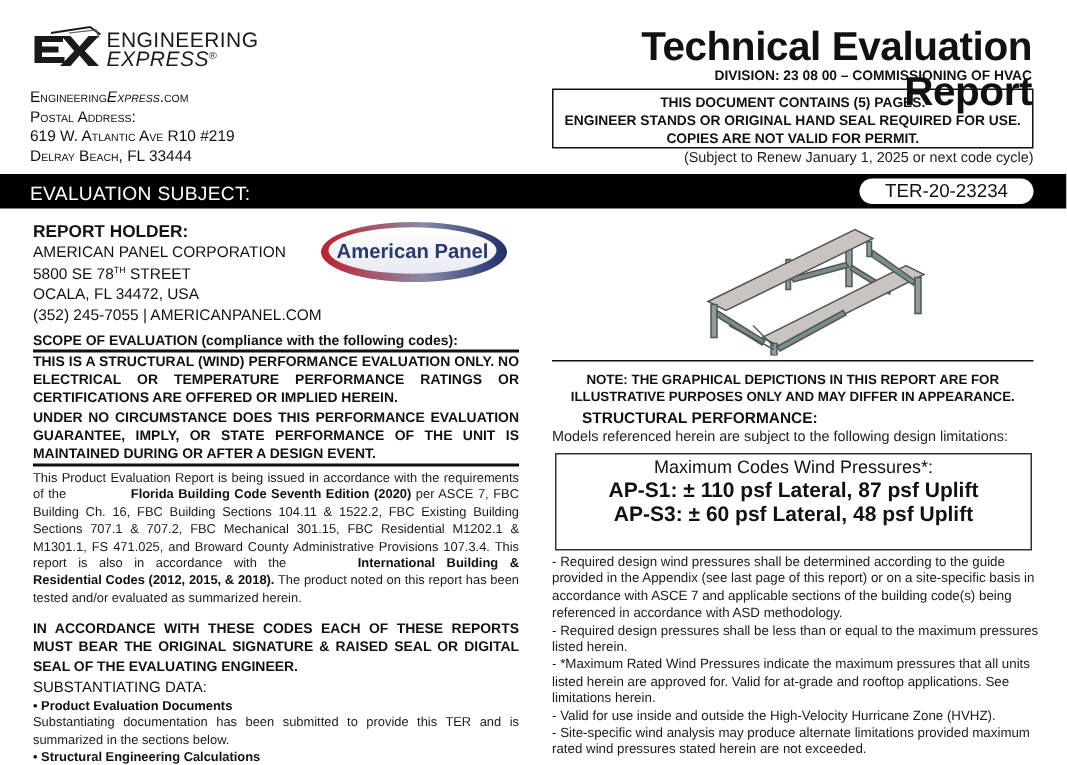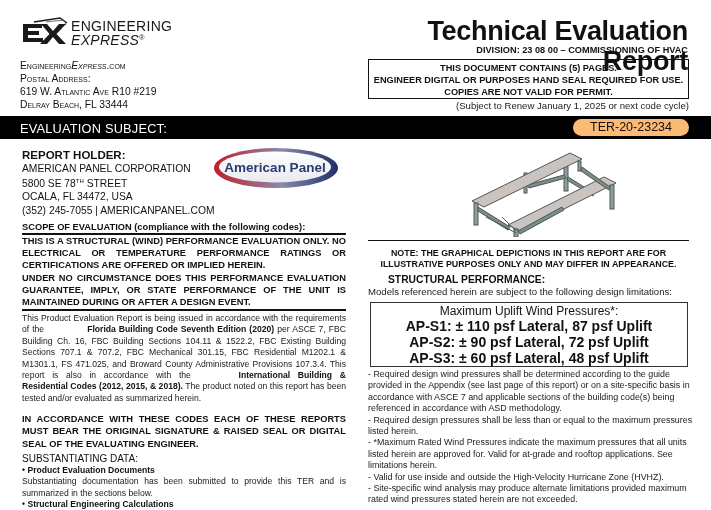--- a/index.html
+++ b/index.html
@@ -21,21 +21,21 @@
   
   .title { position: absolute; left: 366px; top: 16px; width: 322px; text-align: right; font-size: 27px; font-weight: bold; letter-spacing: -0.3px; line-height: 30px; }
   .division { position: absolute; left: 380px; top: 45px; width: 308px; text-align: right; font-size: 9.2px; font-weight: bold; line-height: 11px; }
   .notice-box { position: absolute; left: 368px; top: 59px; width: 321px; height: 40px; border: 1.3px solid #111; text-align: center; font-size: 9.2px; font-weight: bold; line-height: 12px; padding-top: 1.5px; }
   .renew { position: absolute; left: 380px; top: 100px; width: 309px; text-align: right; font-size: 9.6px; line-height: 12px; color: #222; }
 
   
   .banner { position: absolute; left: 0; top: 116px; width: 711px; height: 23px; background: #000; }
   .banner .subj-label { position: absolute; left: 20px; top: 5px; font-size: 12.8px; color: #fff; letter-spacing: 0.2px; }
   .banner .subj-value { position: absolute; left: 185px; top: 5.5px; font-size: 11.5px; color: #fff; font-weight: bold; letter-spacing: 0.1px; margin-top: 28px; }
-  .banner .ter { position: absolute; left: 573px; top: 3px; width: 116px; height: 17px; background: #fdba74; border-radius: 9px; color: #111; font-size: 12.5px; text-align: center; line-height: 17px; }
+  .banner .ter { position: absolute; left: 573px; top: 3px; width: 116px; height: 17px; background: #ffffff; border-radius: 9px; color: #111; font-size: 12.5px; text-align: center; line-height: 17px; }
 
   
   .holder-title { position: absolute; left: 22px; top: 149px; font-size: 11.5px; font-weight: bold; }
   .holder { position: absolute; left: 22px; top: 162px; font-size: 10.3px; line-height: 13.2px; }
   .holder .line { display: block; white-space: nowrap; }
   .holder sup { font-size: 6px; vertical-align: 4px; }
 
   .ap-logo { position: absolute; left: 212px; top: 145px; width: 128px; height: 46px; }
 
   .scope-title { position: absolute; left: 22px; top: 222px; font-size: 9.3px; font-weight: bold; }
@@ -86,21 +86,21 @@
   <span class="line sc"><span>Engineering</span><i>Express</i><span>.com</span></span>
   <span class="line sc">Postal Address:</span>
   <span class="line"><span class="sc">619 W. Atlantic Ave R10 #219</span></span>
   <span class="line sc">Delray Beach, FL 33444</span>
 </div>
 
 <div class="title">Technical Evaluation Report</div>
 <div class="division">DIVISION: 23 08 00 – COMMISSIONING OF HVAC</div>
 <div class="notice-box">
   <div>THIS DOCUMENT CONTAINS (5) PAGES.</div>
-  <div>ENGINEER DIGITAL OR PURPOSES HAND SEAL REQUIRED FOR USE.</div>
+  <div>ENGINEER STANDS OR ORIGINAL HAND SEAL REQUIRED FOR USE.</div>
   <div>COPIES ARE NOT VALID FOR PERMIT.</div>
 </div>
 <div class="renew">(Subject to Renew January 1, 2025 or next code cycle)</div>
 
 <div class="banner">
   <span class="subj-label">EVALUATION SUBJECT:</span>
   <span class="subj-value">CONDENSING UNIT STANDS</span>
   <span class="ter">TER-20-23234</span>
 </div>
 
@@ -176,23 +176,22 @@
   </g>
 </svg>
 <div class="rule" style="left:368px; top:240px; width:321px; height:1.3px;"></div>
 
 <div class="note">NOTE: THE GRAPHICAL DEPICTIONS IN THIS REPORT ARE FOR ILLUSTRATIVE PURPOSES ONLY AND MAY DIFFER IN APPEARANCE.</div>
 
 <div class="struct-title">STRUCTURAL PERFORMANCE:</div>
 <div class="struct-sub">Models referenced herein are subject to the following design limitations:</div>
 
 <div class="pressure-box">
-  <div class="ptitle">Maximum Uplift Wind Pressures*:</div>
+  <div class="ptitle">Maximum Codes Wind Pressures*:</div>
   <div class="prow">AP-S1: ± 110 psf Lateral, 87 psf Uplift</div>
-  <div class="prow">AP-S2: ± 90 psf Lateral, 72 psf Uplift</div>
   <div class="prow">AP-S3: ± 60 psf Lateral, 48 psf Uplift</div>
 </div>
 
 <div class="limits">
   <span class="li">- Required design wind pressures shall be determined according to the guide provided in the Appendix (see last page of this report) or on a site-specific basis in accordance with ASCE 7 and applicable sections of the building code(s) being referenced in accordance with ASD methodology.</span>
   <span class="li">- Required design pressures shall be less than or equal to the maximum pressures listed herein.</span>
   <span class="li">- *Maximum Rated Wind Pressures indicate the maximum pressures that all units listed herein are approved for. Valid for at-grade and rooftop applications. See limitations herein.</span>
   <span class="li">- Valid for use inside and outside the High-Velocity Hurricane Zone (HVHZ).</span>
   <span class="li">- Site-specific wind analysis may produce alternate limitations provided maximum rated wind pressures stated herein are not exceeded.</span>
 </div>

